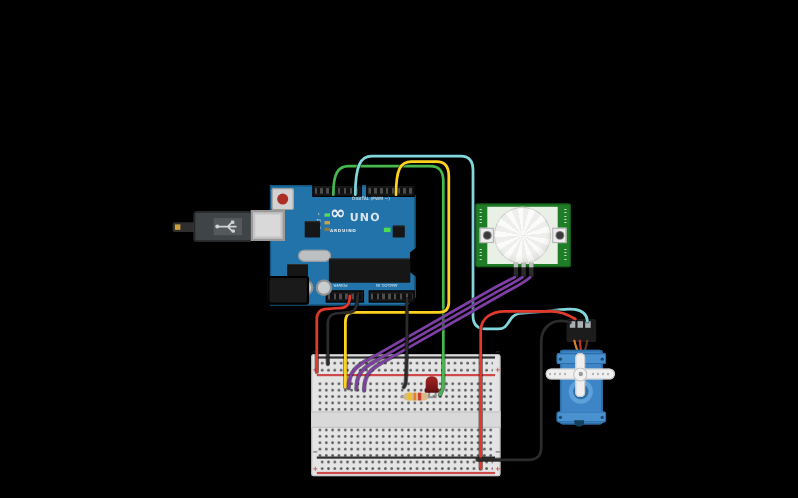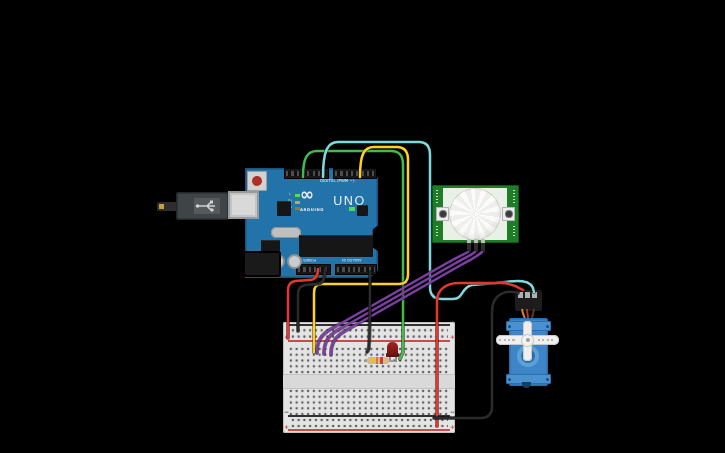--- a/index.html
+++ b/index.html
@@ -113,21 +113,21 @@
       <span class="pins"></span>
     </div>
   <div class="abs silk tiny" style="left:303px;top:257px;font-size:3.5px;transform:rotate(180deg);transform-origin:center;">POWER</div>
   <div class="abs silk tiny" style="left:342px;top:257px;font-size:3.5px;transform:rotate(180deg);transform-origin:center;">ANALOG IN</div>
 
   <div class="abs" style="left:247px;top:171px;width:20px;height:20px;background:#d2d2d2;border-radius:2px;box-shadow:inset 0 0 0 1px #9e9e9e;"></div>
   <div class="abs" style="left:252px;top:176px;width:10px;height:10px;border-radius:50%;background:#ab2f24;"></div>
 
   <div class="abs silk" style="left:300px;top:186px;font-size:17px;font-weight:bold;">∞</div>
   <div class="abs silk" style="left:300px;top:208px;font-size:3.8px;font-weight:bold;letter-spacing:0.6px;">ARDUINO</div>
-  <div class="abs silk" style="left:333px;top:194px;font-size:13px;letter-spacing:1px;color:#d9e5ef;">UNO</div>
+  <div class="abs silk" style="left:318px;top:194px;font-size:10px;letter-spacing:1px;color:#d9e5ef;font-weight:bold;">UNO</div>
 
   <div class="abs silk" style="left:289px;top:193px;font-size:3px;">L</div>
   <div class="abs" style="left:295px;top:194px;width:5px;height:3px;background:#57d963;"></div>
   <div class="abs silk" style="left:288px;top:200px;font-size:3px;">TX</div>
   <div class="abs" style="left:295px;top:201px;width:5px;height:3px;background:#caa14c;"></div>
   <div class="abs silk" style="left:288px;top:206px;font-size:3px;">RX</div>
   <div class="abs" style="left:295px;top:207px;width:5px;height:3px;background:#8f7a45;"></div>
   <div class="abs" style="left:349px;top:207px;width:6px;height:4px;background:#4ddc52;"></div>
   <div class="abs chip" style="left:357px;top:205px;width:11px;height:11px;"></div>
 

